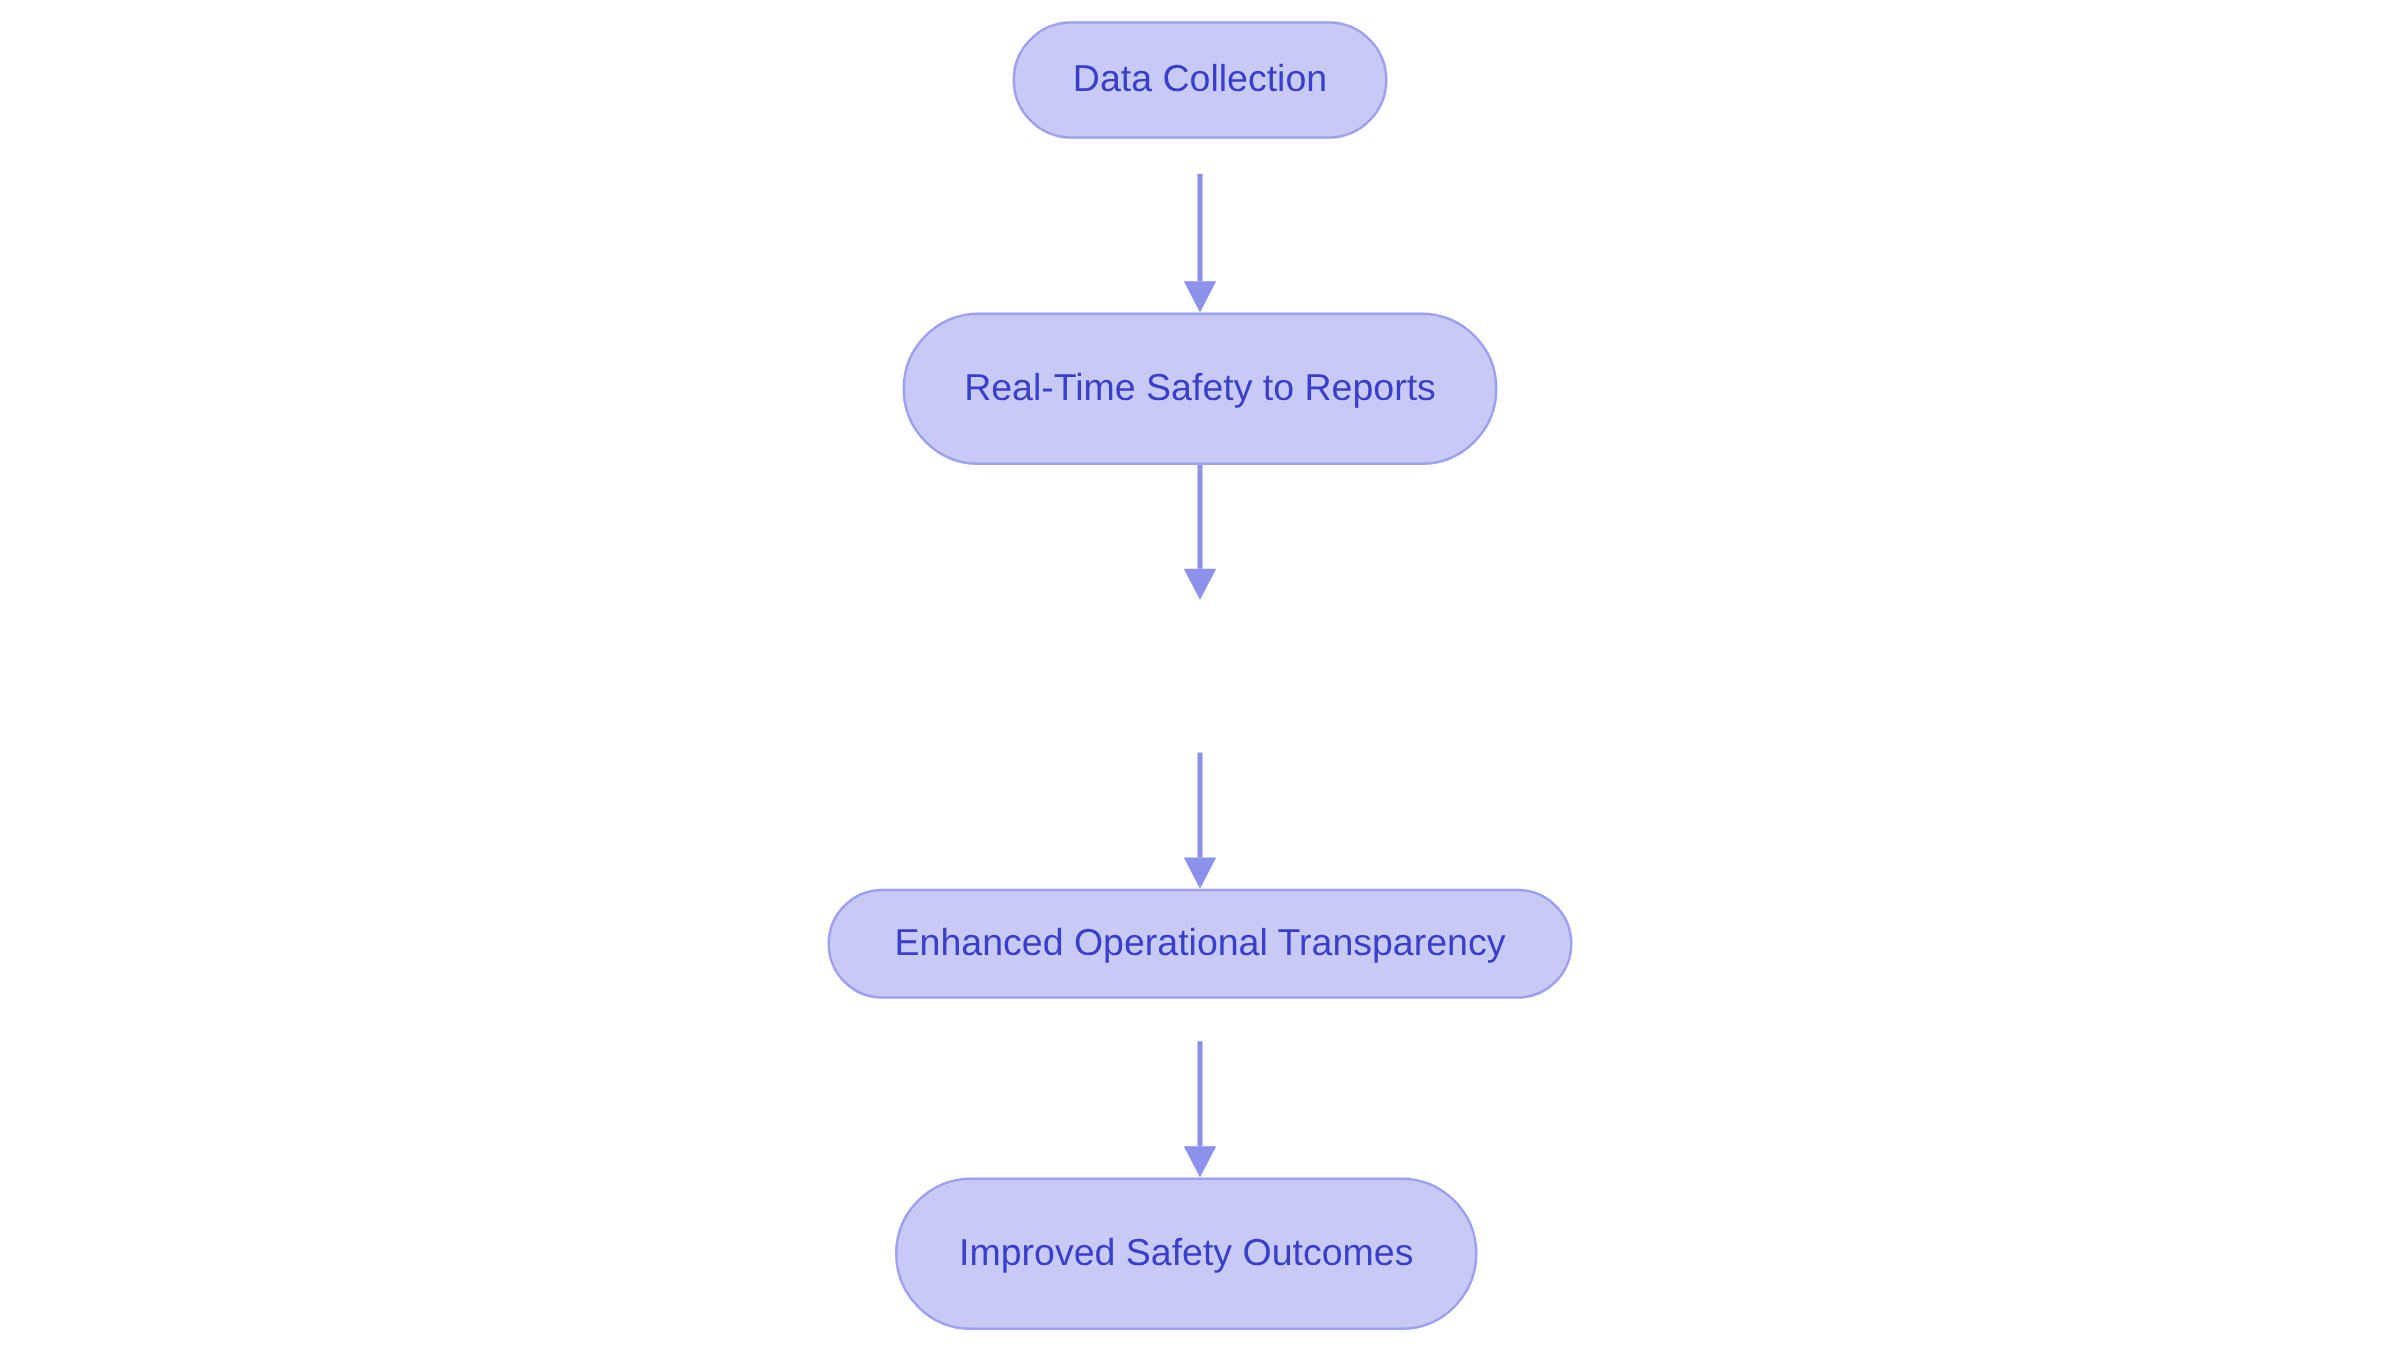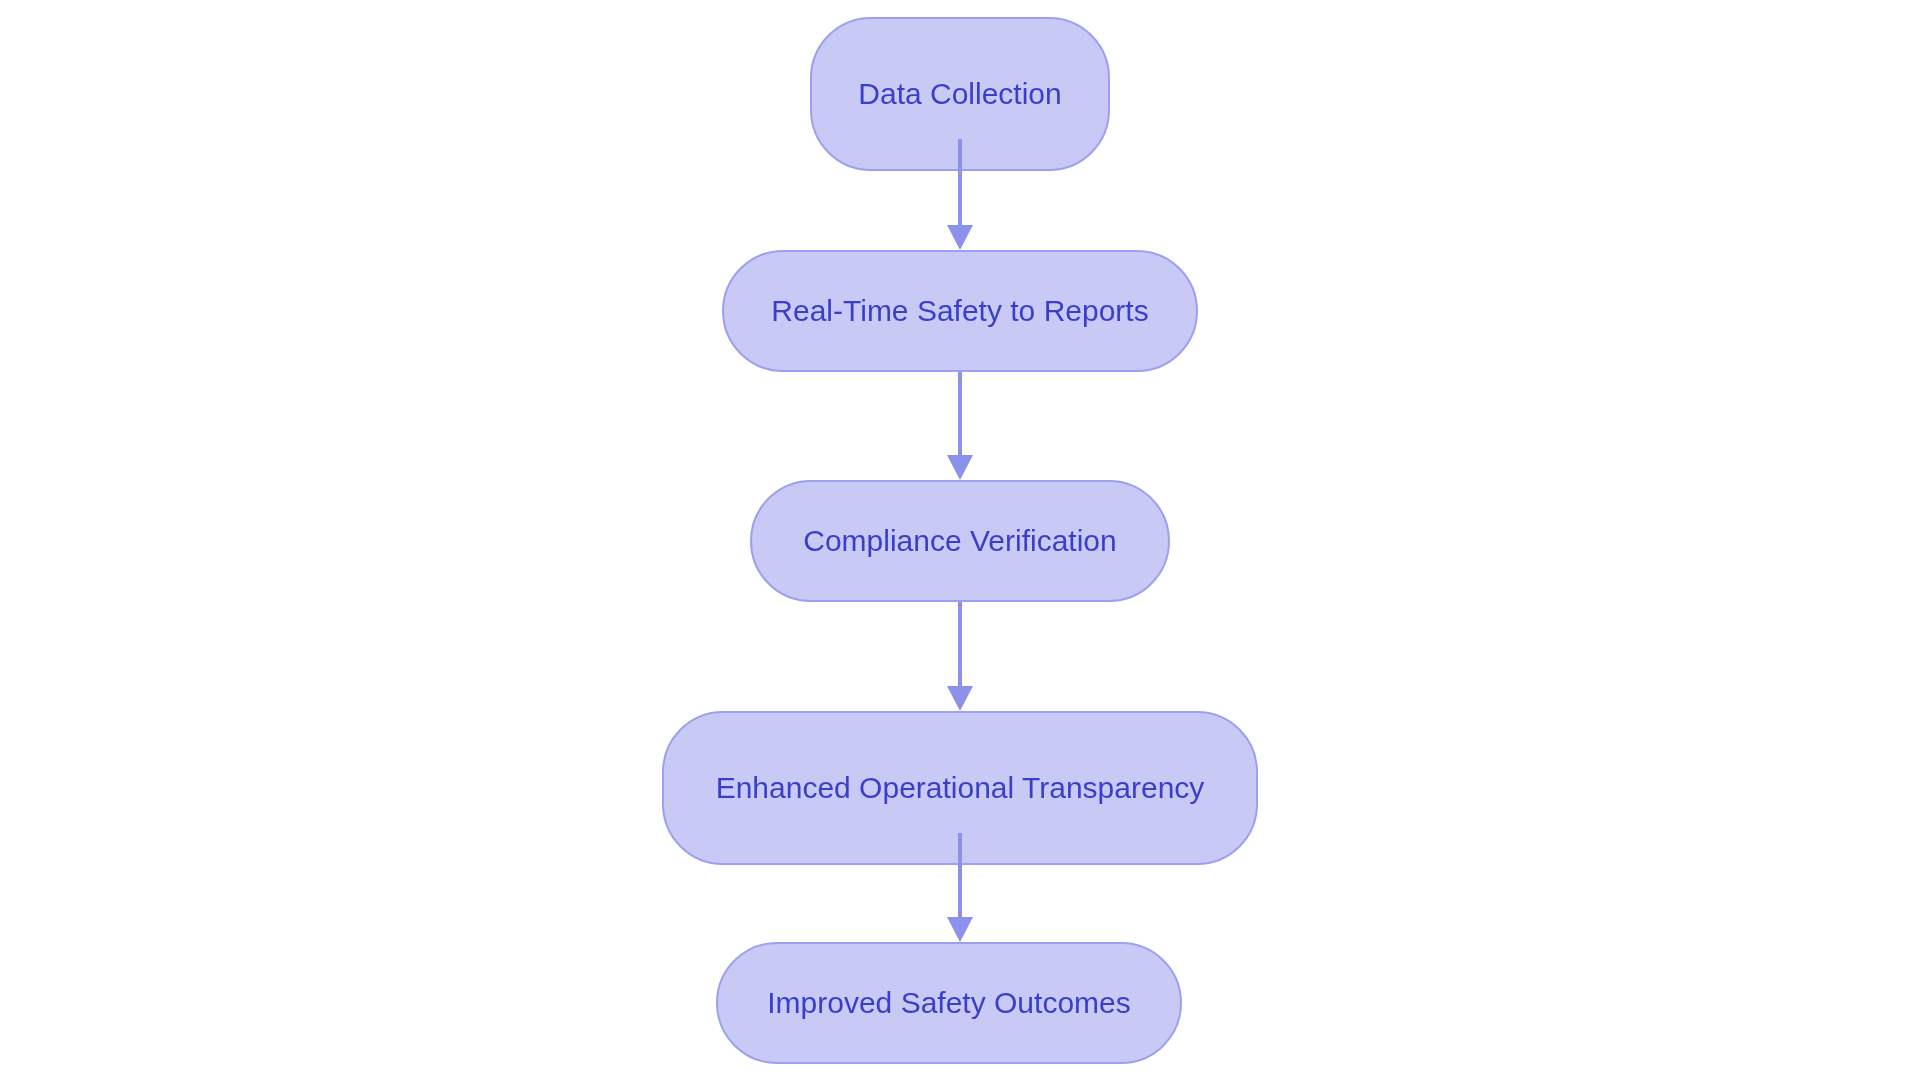--- a/index.html
+++ b/index.html
@@ -50,42 +50,39 @@
     border-left: 13px solid transparent;
     border-right: 13px solid transparent;
     border-top: 25px solid var(--arrow);
   }
 </style>
 </head>
 <body>
 
 <div class="canvas">
 
-  <div class="node" style="left:810px; top:17px; width:300px; height:154px;">
+  <div class="node" style="left:810px; top:17px; width:300px; height:94px;">
     <span>Data Collection</span>
   </div>
 
   <div class="arrow-line" style="top:139px; height:86px;"></div>
   <div class="arrow-head" style="top:225px;"></div>
 
   <div class="node" style="left:722px; top:250px; width:476px; height:122px;">
     <span>Real-Time Safety to Reports</span>
   </div>
 
   <div class="arrow-line" style="top:372px; height:83px;"></div>
   <div class="arrow-head" style="top:455px;"></div>
 
-  <div class="node" style="left:750px; top:480px; width:420px; height:122px;">
-    <span>Compliance Verification</span>
-  </div>
 
   <div class="arrow-line" style="top:602px; height:84px;"></div>
   <div class="arrow-head" style="top:686px;"></div>
 
-  <div class="node" style="left:662px; top:711px; width:596px; height:154px;">
+  <div class="node" style="left:662px; top:711px; width:596px; height:88px;">
     <span>Enhanced Operational Transparency</span>
   </div>
 
   <div class="arrow-line" style="top:833px; height:84px;"></div>
   <div class="arrow-head" style="top:917px;"></div>
 
   <div class="node" style="left:716px; top:942px; width:466px; height:122px;">
     <span>Improved Safety Outcomes</span>
   </div>
 

